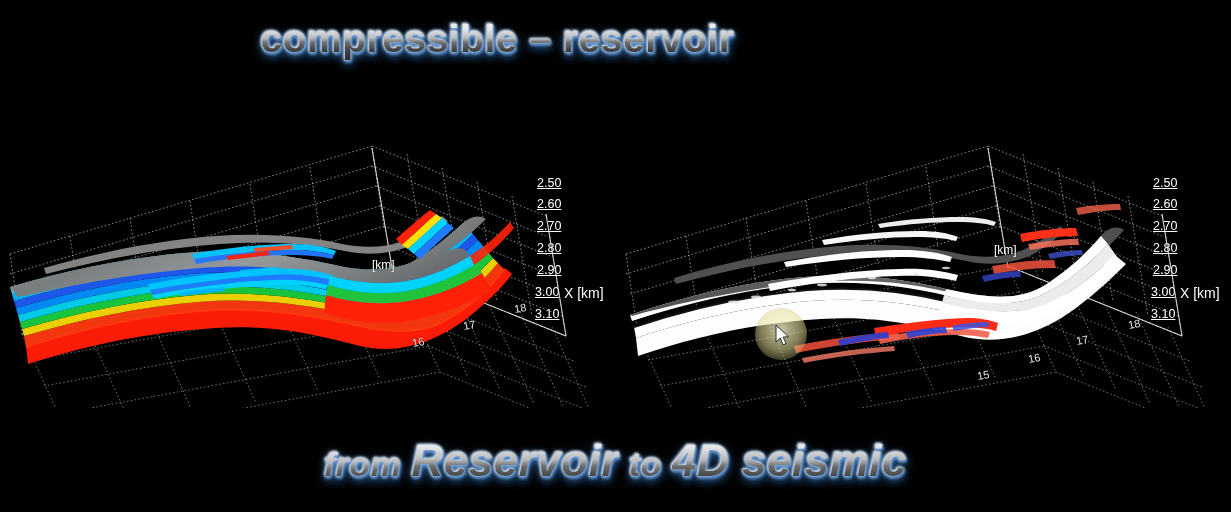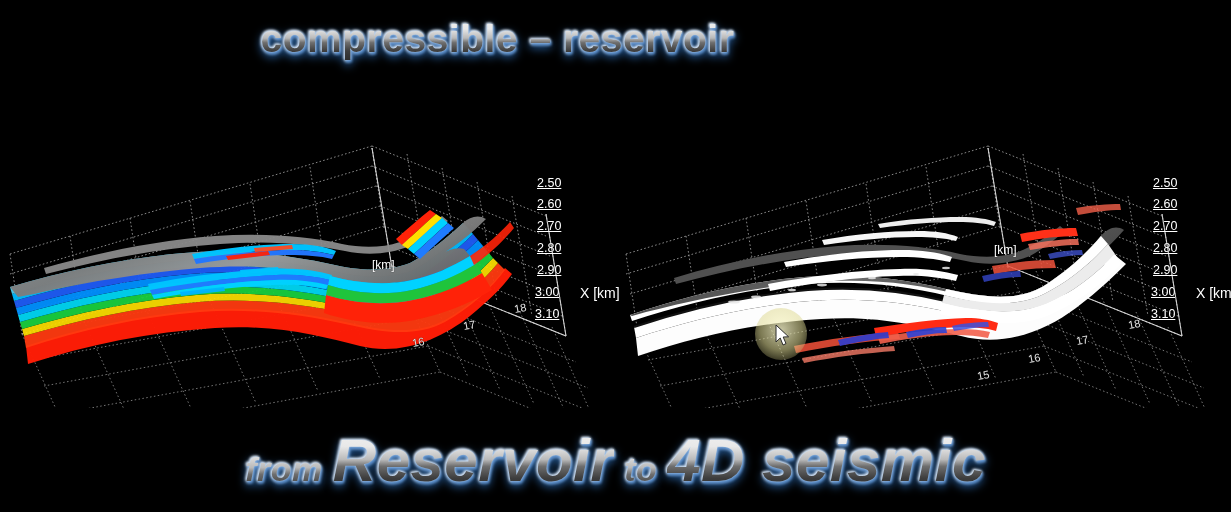--- a/index.html
+++ b/index.html
@@ -49,21 +49,21 @@
     top: 428px;
     width: 1231px;
     text-align: center;
     white-space: nowrap;
     line-height: 66px;
   }
   .footer-small {
     font-size: 34px;
   }
   .footer-big {
-    font-size: 60px;
+    font-size: 44px;
   }
   .footer-part {
     position: static;
     display: inline-block;
     vertical-align: baseline;
     margin: 0 5px;
     font-style: italic;
   }
 
   
@@ -87,21 +87,21 @@
   .axlabel {
     position: absolute;
     color: #ffffff;
     font-size: 12px;
     font-family: "Liberation Sans", sans-serif;
     white-space: nowrap;
     text-shadow: 0 0 1px #000;
   }
   .ticknum { font-size: 12.5px; text-decoration: underline; }
   .tick-x  { font-size: 11px; color: #e6e6e6; }
-  .axname  { font-size: 14px; margin-left: 16px; }
+  .axname  { font-size: 14px; }
 
   
   #cursor-wrap {
     position: absolute;
     left: 755px;
     top: 308px;
     width: 52px;
     height: 52px;
     pointer-events: none;
   }

